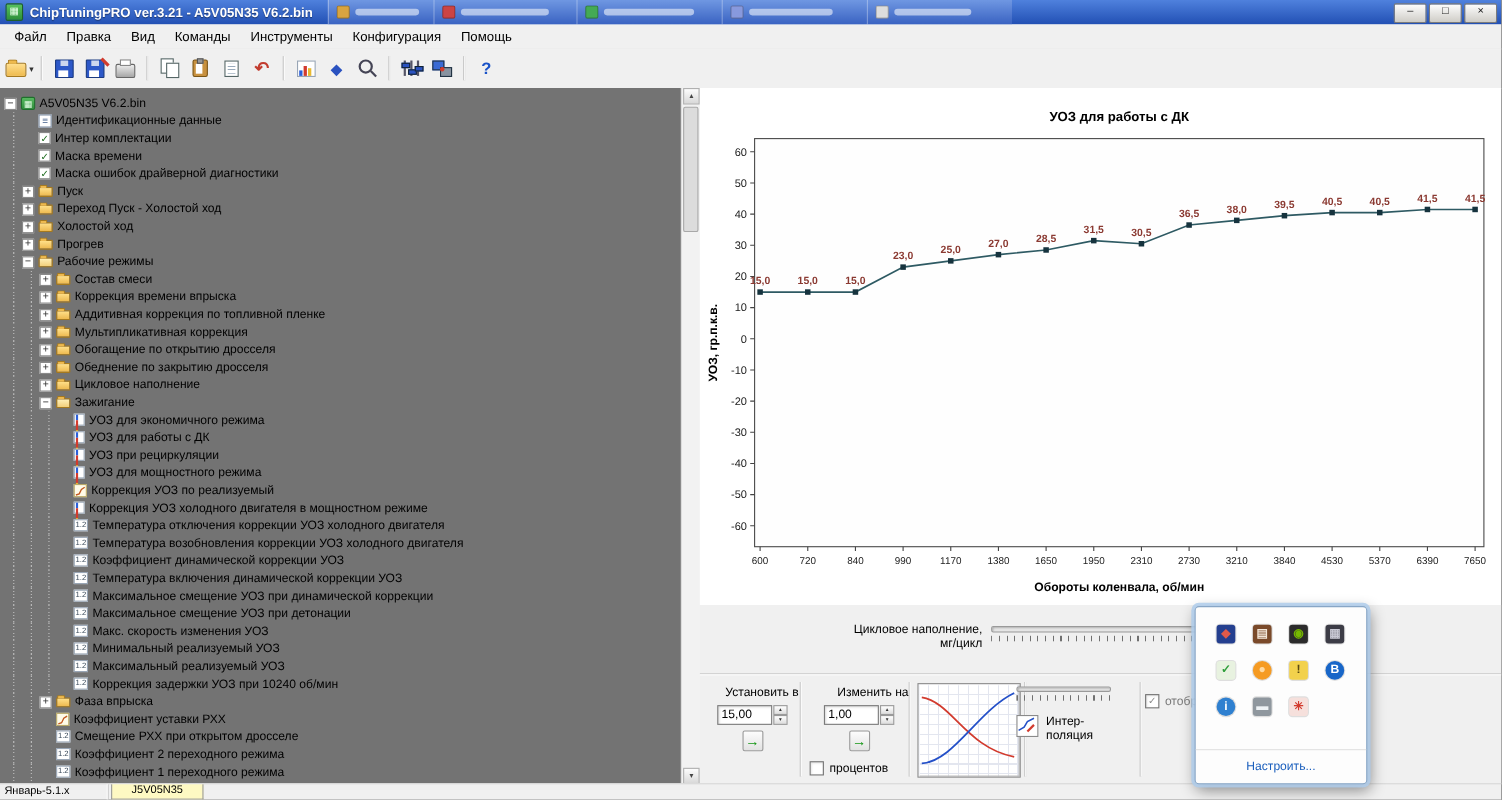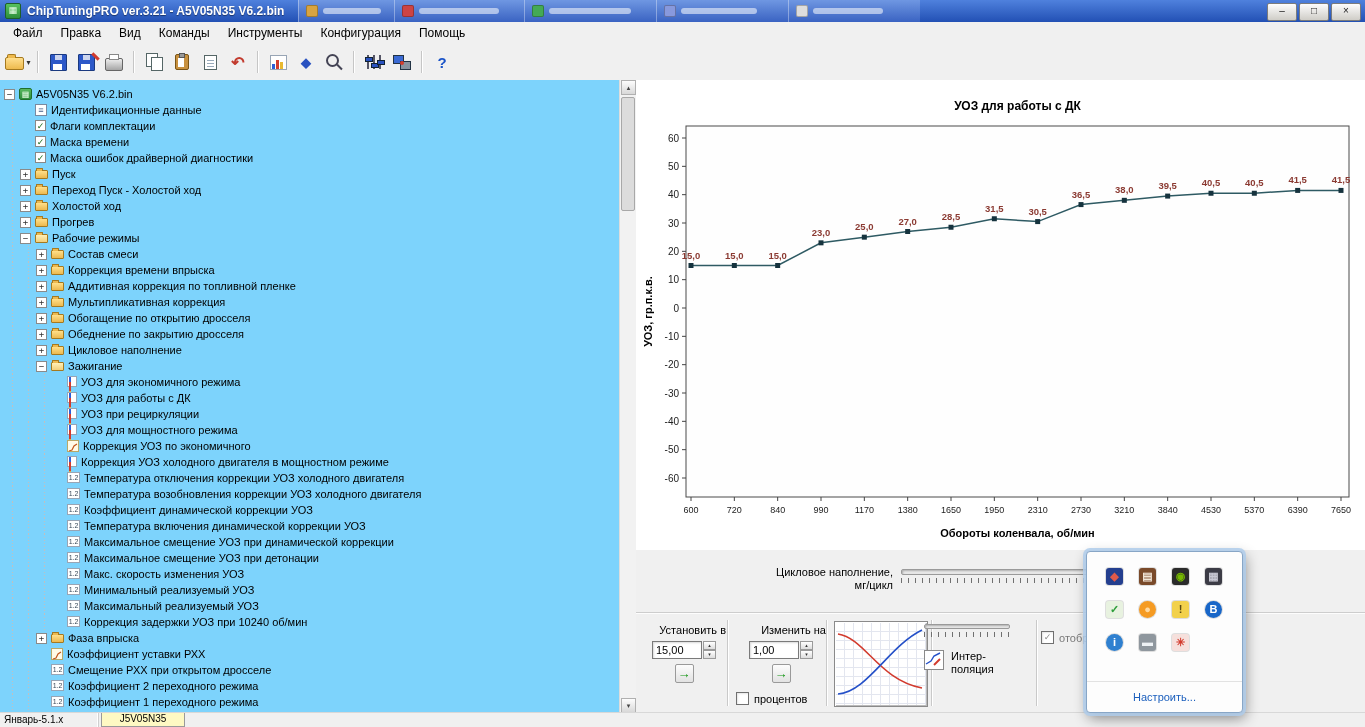--- a/index.html
+++ b/index.html
@@ -59,21 +59,21 @@
   .ti-dev u{position:absolute;left:7px;top:6px;width:4px;height:4px;background:#d23b2e;border-radius:50%;}
   .ic-map{background:#fff;border:1px solid #98a5b5;display:inline-flex;align-items:flex-end;gap:1px;padding:0 1px;height:11px;width:10px;box-sizing:content-box;}
   .ic-map i{width:2px;display:block;}
   .ic-map i:nth-child(1){height:5px;background:#2b5fd9;}
   .ic-map i:nth-child(2){height:9px;background:#d23b2e;}
   .ic-map i:nth-child(3){height:7px;background:#e8b931;}
   .ic-map.big{height:13px;width:13px;}
   .ic-map.big i{width:3px;}
 
   
-  .tree{position:absolute;top:80px;left:0;width:635px;bottom:14px;background:#7dd3fc;
+  .tree{position:absolute;top:80px;left:0;width:635px;bottom:14px;background:#737373;
     border-right:1px solid #bcbcbc;overflow:hidden;padding-top:6px;box-sizing:border-box;}
   .trow{height:16px;line-height:16px;white-space:nowrap;padding-left:4px;}
   .guide{display:inline-block;width:16px;height:16px;vertical-align:top;
     background:repeating-linear-gradient(to bottom,#c0c0c0 0 1px,rgba(0,0,0,0) 1px 3px);
     background-size:1px 16px;background-position:8px 0;background-repeat:no-repeat;}
   .exp{display:inline-block;width:9px;height:9px;border:1px solid #8a8a8a;background:#fff;
     font:9px/8px "DejaVu Sans Mono",monospace;text-align:center;margin:3px 4px 0 0;vertical-align:top;color:#333;}
   .expsp{display:inline-block;width:15px;height:16px;vertical-align:top;}
   .ic{display:inline-block;margin:2px 4px 0 0;vertical-align:top;box-sizing:border-box;}
   .ic-folder{position:relative;width:13px;height:9px;background:linear-gradient(#ffe08a,#edb94f);
@@ -263,21 +263,21 @@
       <span class="tsep"></span>
       <div class="tb">
         <span class="gly" style="color:#1a53c8;font-size:15px">?</span>
       </div>
     </div>
 
   <div class="tree">
     <div id="treeList">
         <div class="trow"><span class="exp">−</span><span class="ic ic-bin">▦</span><span class="tlabel">A5V05N35 V6.2.bin</span></div>
         <div class="trow"><span class="guide"></span><span class="expsp"></span><span class="ic ic-doc">≡</span><span class="tlabel">Идентификационные данные</span></div>
-        <div class="trow"><span class="guide"></span><span class="expsp"></span><span class="ic ic-chk">✓</span><span class="tlabel">Флаги комплектации</span></div>
+        <div class="trow"><span class="guide"></span><span class="expsp"></span><span class="ic ic-chk">✓</span><span class="tlabel">Интер комплектации</span></div>
         <div class="trow"><span class="guide"></span><span class="expsp"></span><span class="ic ic-chk">✓</span><span class="tlabel">Маска времени</span></div>
         <div class="trow"><span class="guide"></span><span class="expsp"></span><span class="ic ic-chk">✓</span><span class="tlabel">Маска ошибок драйверной диагностики</span></div>
         <div class="trow"><span class="guide"></span><span class="exp">+</span><span class="ic ic-folder"></span><span class="tlabel">Пуск</span></div>
         <div class="trow"><span class="guide"></span><span class="exp">+</span><span class="ic ic-folder"></span><span class="tlabel">Переход Пуск - Холостой ход</span></div>
         <div class="trow"><span class="guide"></span><span class="exp">+</span><span class="ic ic-folder"></span><span class="tlabel">Холостой ход</span></div>
         <div class="trow"><span class="guide"></span><span class="exp">+</span><span class="ic ic-folder"></span><span class="tlabel">Прогрев</span></div>
         <div class="trow"><span class="guide"></span><span class="exp">−</span><span class="ic ic-folder ic-open"></span><span class="tlabel">Рабочие режимы</span></div>
         <div class="trow"><span class="guide"></span><span class="guide"></span><span class="exp">+</span><span class="ic ic-folder"></span><span class="tlabel">Состав смеси</span></div>
         <div class="trow"><span class="guide"></span><span class="guide"></span><span class="exp">+</span><span class="ic ic-folder"></span><span class="tlabel">Коррекция времени впрыска</span></div>
         <div class="trow"><span class="guide"></span><span class="guide"></span><span class="exp">+</span><span class="ic ic-folder"></span><span class="tlabel">Аддитивная коррекция по топливной пленке</span></div>
@@ -285,21 +285,21 @@
         <div class="trow"><span class="guide"></span><span class="guide"></span><span class="exp">+</span><span class="ic ic-folder"></span><span class="tlabel">Обогащение по открытию дросселя</span></div>
         <div class="trow"><span class="guide"></span><span class="guide"></span><span class="exp">+</span><span class="ic ic-folder"></span><span class="tlabel">Обеднение по закрытию дросселя</span></div>
         <div class="trow"><span class="guide"></span><span class="guide"></span><span class="exp">+</span><span class="ic ic-folder"></span><span class="tlabel">Цикловое наполнение</span></div>
         <div class="trow"><span class="guide"></span><span class="guide"></span><span class="exp">−</span><span class="ic ic-folder ic-open"></span><span class="tlabel">Зажигание</span></div>
         <div class="trow"><span class="guide"></span><span class="guide"></span><span class="guide"></span><span class="expsp"></span><span class="ic ic-map"><i></i><i></i><i></i></span><span class="tlabel">УОЗ для экономичного режима</span></div>
         <div class="trow"><span class="guide"></span><span class="guide"></span><span class="guide"></span><span class="expsp"></span><span class="ic ic-map"><i></i><i></i><i></i></span><span class="tlabel">УОЗ для работы с ДК</span></div>
         <div class="trow"><span class="guide"></span><span class="guide"></span><span class="guide"></span><span class="expsp"></span><span class="ic ic-map"><i></i><i></i><i></i></span><span class="tlabel">УОЗ при рециркуляции</span></div>
         <div class="trow"><span class="guide"></span><span class="guide"></span><span class="guide"></span><span class="expsp"></span><span class="ic ic-map"><i></i><i></i><i></i></span><span class="tlabel">УОЗ для мощностного режима</span></div>
         <div class="trow"><span class="guide"></span><span class="guide"></span><span class="guide"></span><span class="expsp"></span><span class="ic ic-curve"><svg width="10" height="10" viewBox="0 0 10 10">
               <polyline points="1,8 4,7 6,3 9,1" fill="none" stroke="#c2571f" stroke-width="1.2"></polyline>
-            </svg></span><span class="tlabel">Коррекция УОЗ по экономичного</span></div>
+            </svg></span><span class="tlabel">Коррекция УОЗ по реализуемый</span></div>
         <div class="trow"><span class="guide"></span><span class="guide"></span><span class="guide"></span><span class="expsp"></span><span class="ic ic-map"><i></i><i></i><i></i></span><span class="tlabel">Коррекция УОЗ холодного двигателя в мощностном режиме</span></div>
         <div class="trow"><span class="guide"></span><span class="guide"></span><span class="guide"></span><span class="expsp"></span><span class="ic ic-val">1.2</span><span class="tlabel">Температура отключения коррекции УОЗ холодного двигателя</span></div>
         <div class="trow"><span class="guide"></span><span class="guide"></span><span class="guide"></span><span class="expsp"></span><span class="ic ic-val">1.2</span><span class="tlabel">Температура возобновления коррекции УОЗ холодного двигателя</span></div>
         <div class="trow"><span class="guide"></span><span class="guide"></span><span class="guide"></span><span class="expsp"></span><span class="ic ic-val">1.2</span><span class="tlabel">Коэффициент динамической коррекции УОЗ</span></div>
         <div class="trow"><span class="guide"></span><span class="guide"></span><span class="guide"></span><span class="expsp"></span><span class="ic ic-val">1.2</span><span class="tlabel">Температура включения динамической коррекции УОЗ</span></div>
         <div class="trow"><span class="guide"></span><span class="guide"></span><span class="guide"></span><span class="expsp"></span><span class="ic ic-val">1.2</span><span class="tlabel">Максимальное смещение УОЗ при динамической коррекции</span></div>
         <div class="trow"><span class="guide"></span><span class="guide"></span><span class="guide"></span><span class="expsp"></span><span class="ic ic-val">1.2</span><span class="tlabel">Максимальное смещение УОЗ при детонации</span></div>
         <div class="trow"><span class="guide"></span><span class="guide"></span><span class="guide"></span><span class="expsp"></span><span class="ic ic-val">1.2</span><span class="tlabel">Макс. скорость изменения УОЗ</span></div>
         <div class="trow"><span class="guide"></span><span class="guide"></span><span class="guide"></span><span class="expsp"></span><span class="ic ic-val">1.2</span><span class="tlabel">Минимальный реализуемый УОЗ</span></div>
         <div class="trow"><span class="guide"></span><span class="guide"></span><span class="guide"></span><span class="expsp"></span><span class="ic ic-val">1.2</span><span class="tlabel">Максимальный реализуемый УОЗ</span></div>

